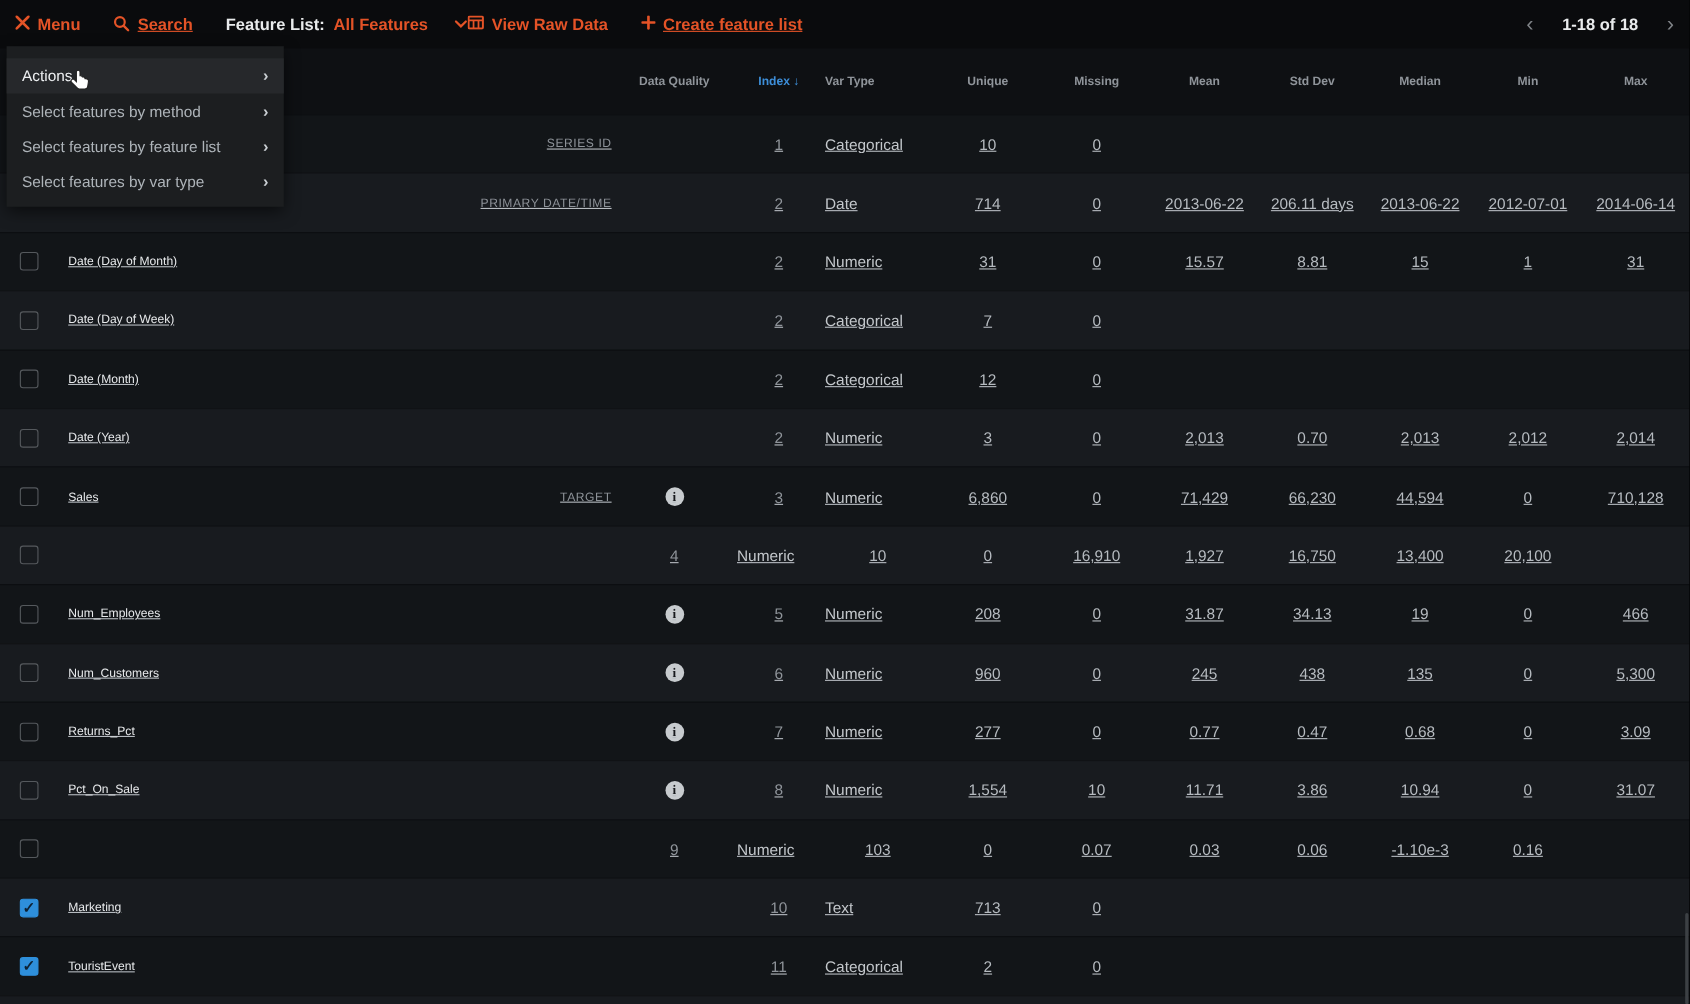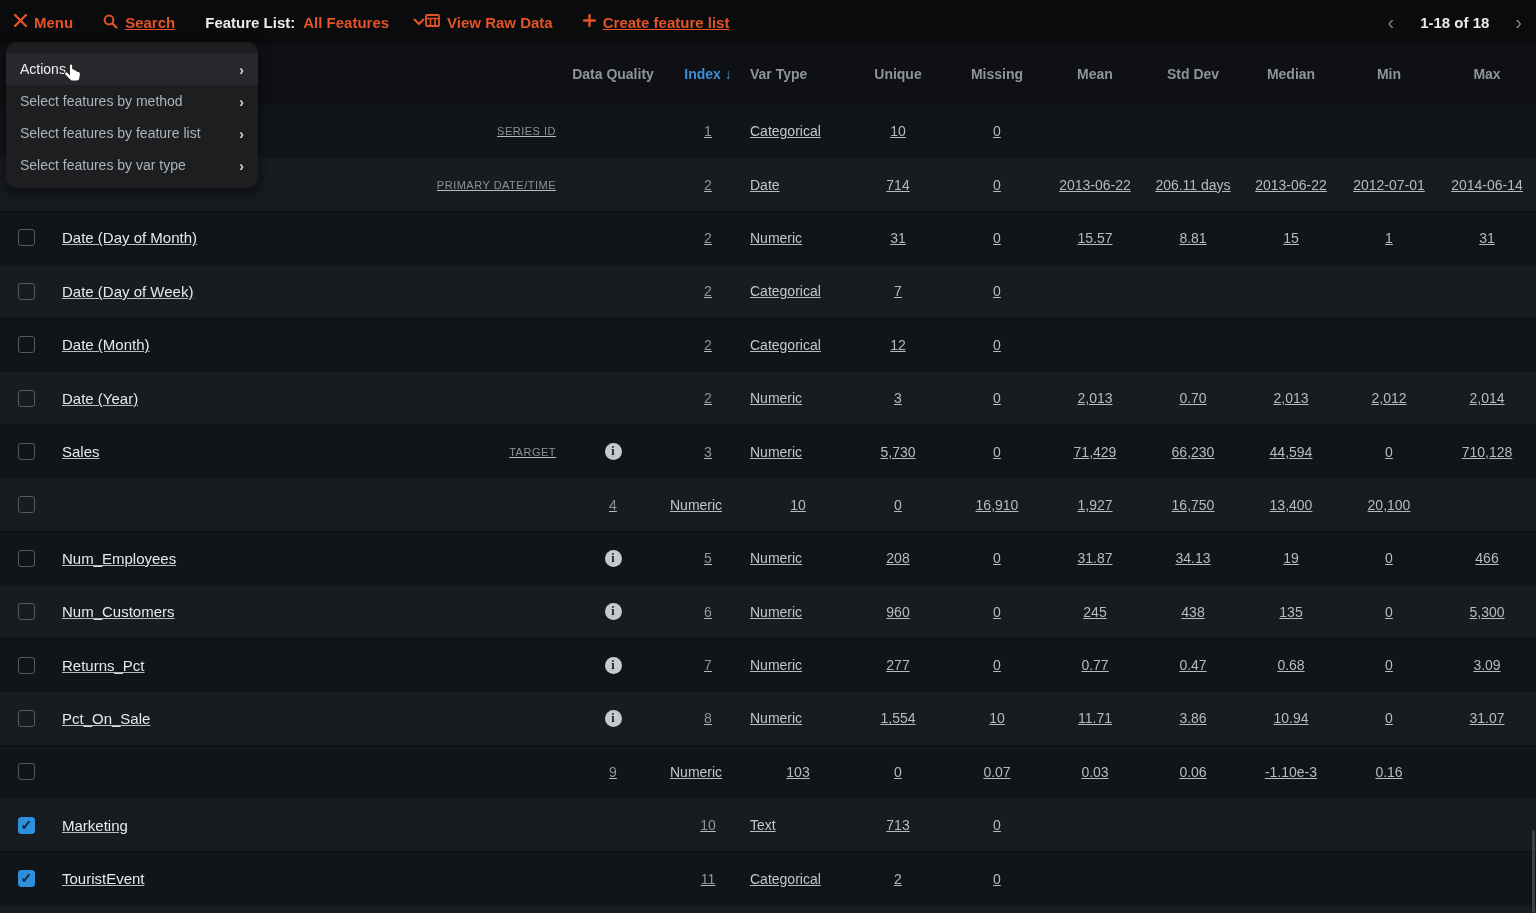--- a/index.html
+++ b/index.html
@@ -26,39 +26,39 @@
   .icon-svg { display:block; }
 
   
   .grid-row {
     display:grid;
     grid-template-columns:44px 514px 110px 80px 100px 100px 98px 98px 98px 98px 98px 98px;
     align-items:center;
   }
   .thead {
     position:absolute; top:44px; left:0; right:0; height:60px;
-    font-size:14px; font-weight:700; color:#8f949a;
+    font-size:11px; font-weight:700; color:#8f949a;
   }
   .th { text-align:center; cursor:pointer; }
   .th-left { text-align:left; padding-left:2px; }
   .th-index { color:#3d8ed8; }
   .sort-arrow { color:#3d8ed8; font-weight:400; }
 
   
   .tbody { position:absolute; top:104px; left:0; right:0; }
   .row { height:53.4px; border-top:1px solid rgba(0,0,0,0.25); cursor:pointer;text-decoration:underline; }
   .row.dark  { background:#121518; }
   .row.light { background:#181b1f; }
   .row-stub { height:9px; background:#181b1f; border-top:1px solid rgba(0,0,0,0.25); }
 
   .cell { font-size:14px; color:#b6bbc0; text-align:center; white-space:nowrap; overflow:hidden; }
   .cell-left { text-align:left; padding-left:2px; color:#c3c7cb; }
   .cell-index { color:#8f949a; }
   .name-wrap { display:flex; align-items:center; height:100%; padding-left:18px; padding-right:2px; overflow:hidden; }
-  .feat-name { font-size:15px; color:#e7e9eb; white-space:nowrap; }
+  .feat-name { font-size:11px; color:#e7e9eb; white-space:nowrap; }
   .badge { margin-left:auto; font-size:11px; letter-spacing:0.5px; color:#8d9298; white-space:nowrap; }
   .hidden { visibility:hidden; }
 
   
   .cb-wrap { display:flex; align-items:center; justify-content:flex-end; height:100%; padding-right:9px; }
   .checkbox {
     width:17px; height:17px; border-radius:3px; position:relative;
     border:1.5px solid #55595d; background:transparent;
   }
   .checkbox.checked { border-color:#2e8fdb; background:#2e8fdb; }
@@ -72,21 +72,21 @@
   .qual-wrap { display:flex; justify-content:center; }
   .info-icon {
     width:17px; height:17px; border-radius:50%; background:#c7cbce;
     color:#17191c; font-size:12px; font-weight:700; line-height:17px;
     text-align:center; font-family:"Liberation Serif", serif;
   }
 
   
   .menu {
     position:absolute; top:42px; left:6px; width:252px;
-    background:#1c1e20; border-radius:10px; padding:11px 0 7px 0;
+    background:#1c1e20; border-radius:0; padding:11px 0 7px 0;
     box-shadow:0 5px 14px rgba(0,0,0,0.6); z-index:10;
   }
   .menu-item {
     height:32px; display:flex; align-items:center; padding:0 14px;
     font-size:14px; color:#aeb4b9; cursor:pointer;
   }
   .menu-item.active { background:#26282b; color:#eef0f2; }
   .menu-chevron { margin-left:auto; color:#cbd0d4; font-size:15px; font-weight:700; }
 
   .cursor-hand { position:absolute; top:62px; left:62px; z-index:20; pointer-events:none; }
@@ -306,21 +306,21 @@
       </div>
       <div class="name-wrap">
         <span class="feat-name">Sales</span>
         <span class="badge">TARGET</span>
       </div>
       <div class="qual-wrap">
         <span class="info-icon">i</span>
       </div>
       <div class="cell cell-index">3</div>
       <div class="cell cell-left">Numeric</div>
-      <div class="cell">5,730</div>
+      <div class="cell">6,860</div>
       <div class="cell">0</div>
       <div class="cell">71,429</div>
       <div class="cell">66,230</div>
       <div class="cell">44,594</div>
       <div class="cell">0</div>
       <div class="cell">710,128</div>
     </div>
       <div class="row grid-row light">
       <div class="cb-wrap">
         <div class="checkbox unchecked"></div>

